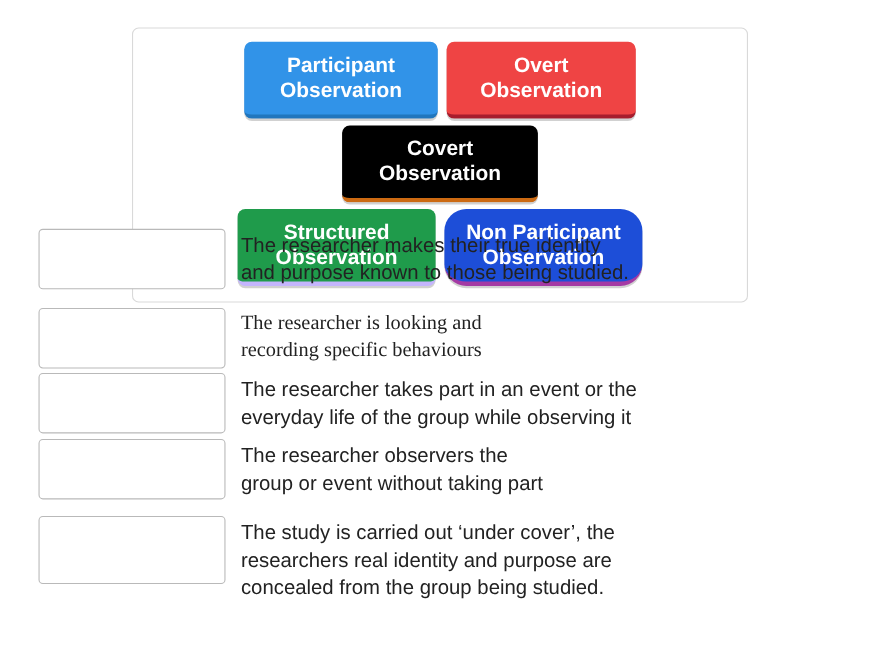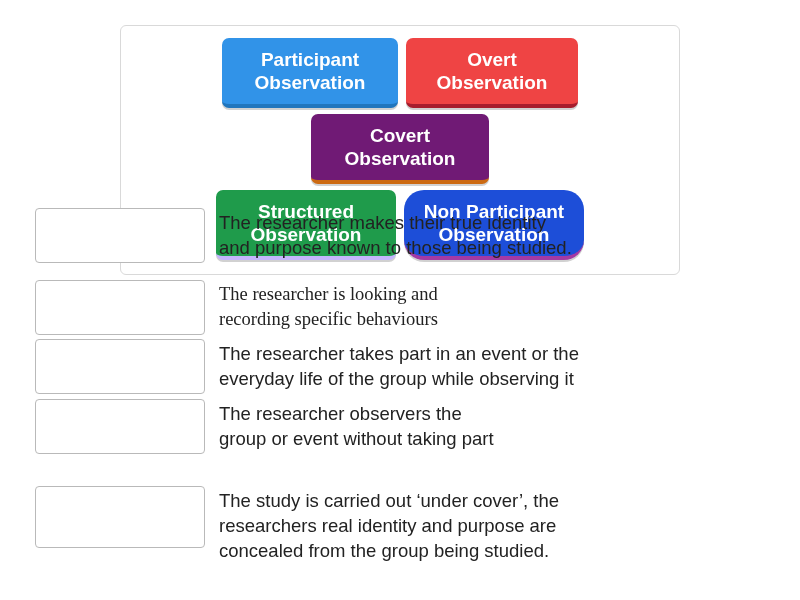--- a/index.html
+++ b/index.html
@@ -50,21 +50,21 @@
     padding: 10px 12px;
     min-height: 62px;
     cursor: pointer;
     user-select: none;
     white-space: pre-line;
     box-shadow: 0 2px 0 rgba(0,0,0,0.18);
   }
 
   .tile-participant { width: 176px; background: #3193e8; border-bottom: 4px solid #2176bd; }
   .tile-overt       { width: 172px; background: #ef4444; border-bottom: 4px solid #a71d2d; }
-  .tile-covert      { width: 178px; background: #701a75; border-bottom: 4px solid #cc6a12; }
+  .tile-covert      { width: 178px; background: #000000; border-bottom: 4px solid #cc6a12; }
   .tile-structured  { width: 180px; background: #1f9b4b; border-bottom: 4px solid #c4b5fd; }
   .tile-nonpart     { width: 180px; background: #c martin; }
   .tile-nonpart     { width: 180px; background: #1d4ed8; border-bottom: 4px solid #a43aa4; border-radius: 20px; }
 
   .row-two {
     width: 100%;
     display: flex;
     justify-content: center;
     gap: 8px;
   }
@@ -107,21 +107,21 @@
 
   .r1 .drop-slot { height: 55px; }
   .r2 .drop-slot { height: 52px; }
   .r3 .drop-slot { height: 52px; }
   .r4 .drop-slot { height: 50px; }
   .r5 .drop-slot { height: 55px; }
 
   .r1 { margin-bottom: 17px; }
   .r2 { margin-bottom: 4px; font-family: Liberation Serif, serif; }
   .r3 { margin-bottom: 5px; }
-  .r4 { margin-bottom: 32px; }
+  .r4 { margin-bottom: 15px; }
 </style>
 </head>
 <body>
 
 <div id="app">
 
   <div class="tile-bank">
     <div class="tile tile-participant">Participant
 Observation</div>
     <div class="tile tile-overt">Overt

